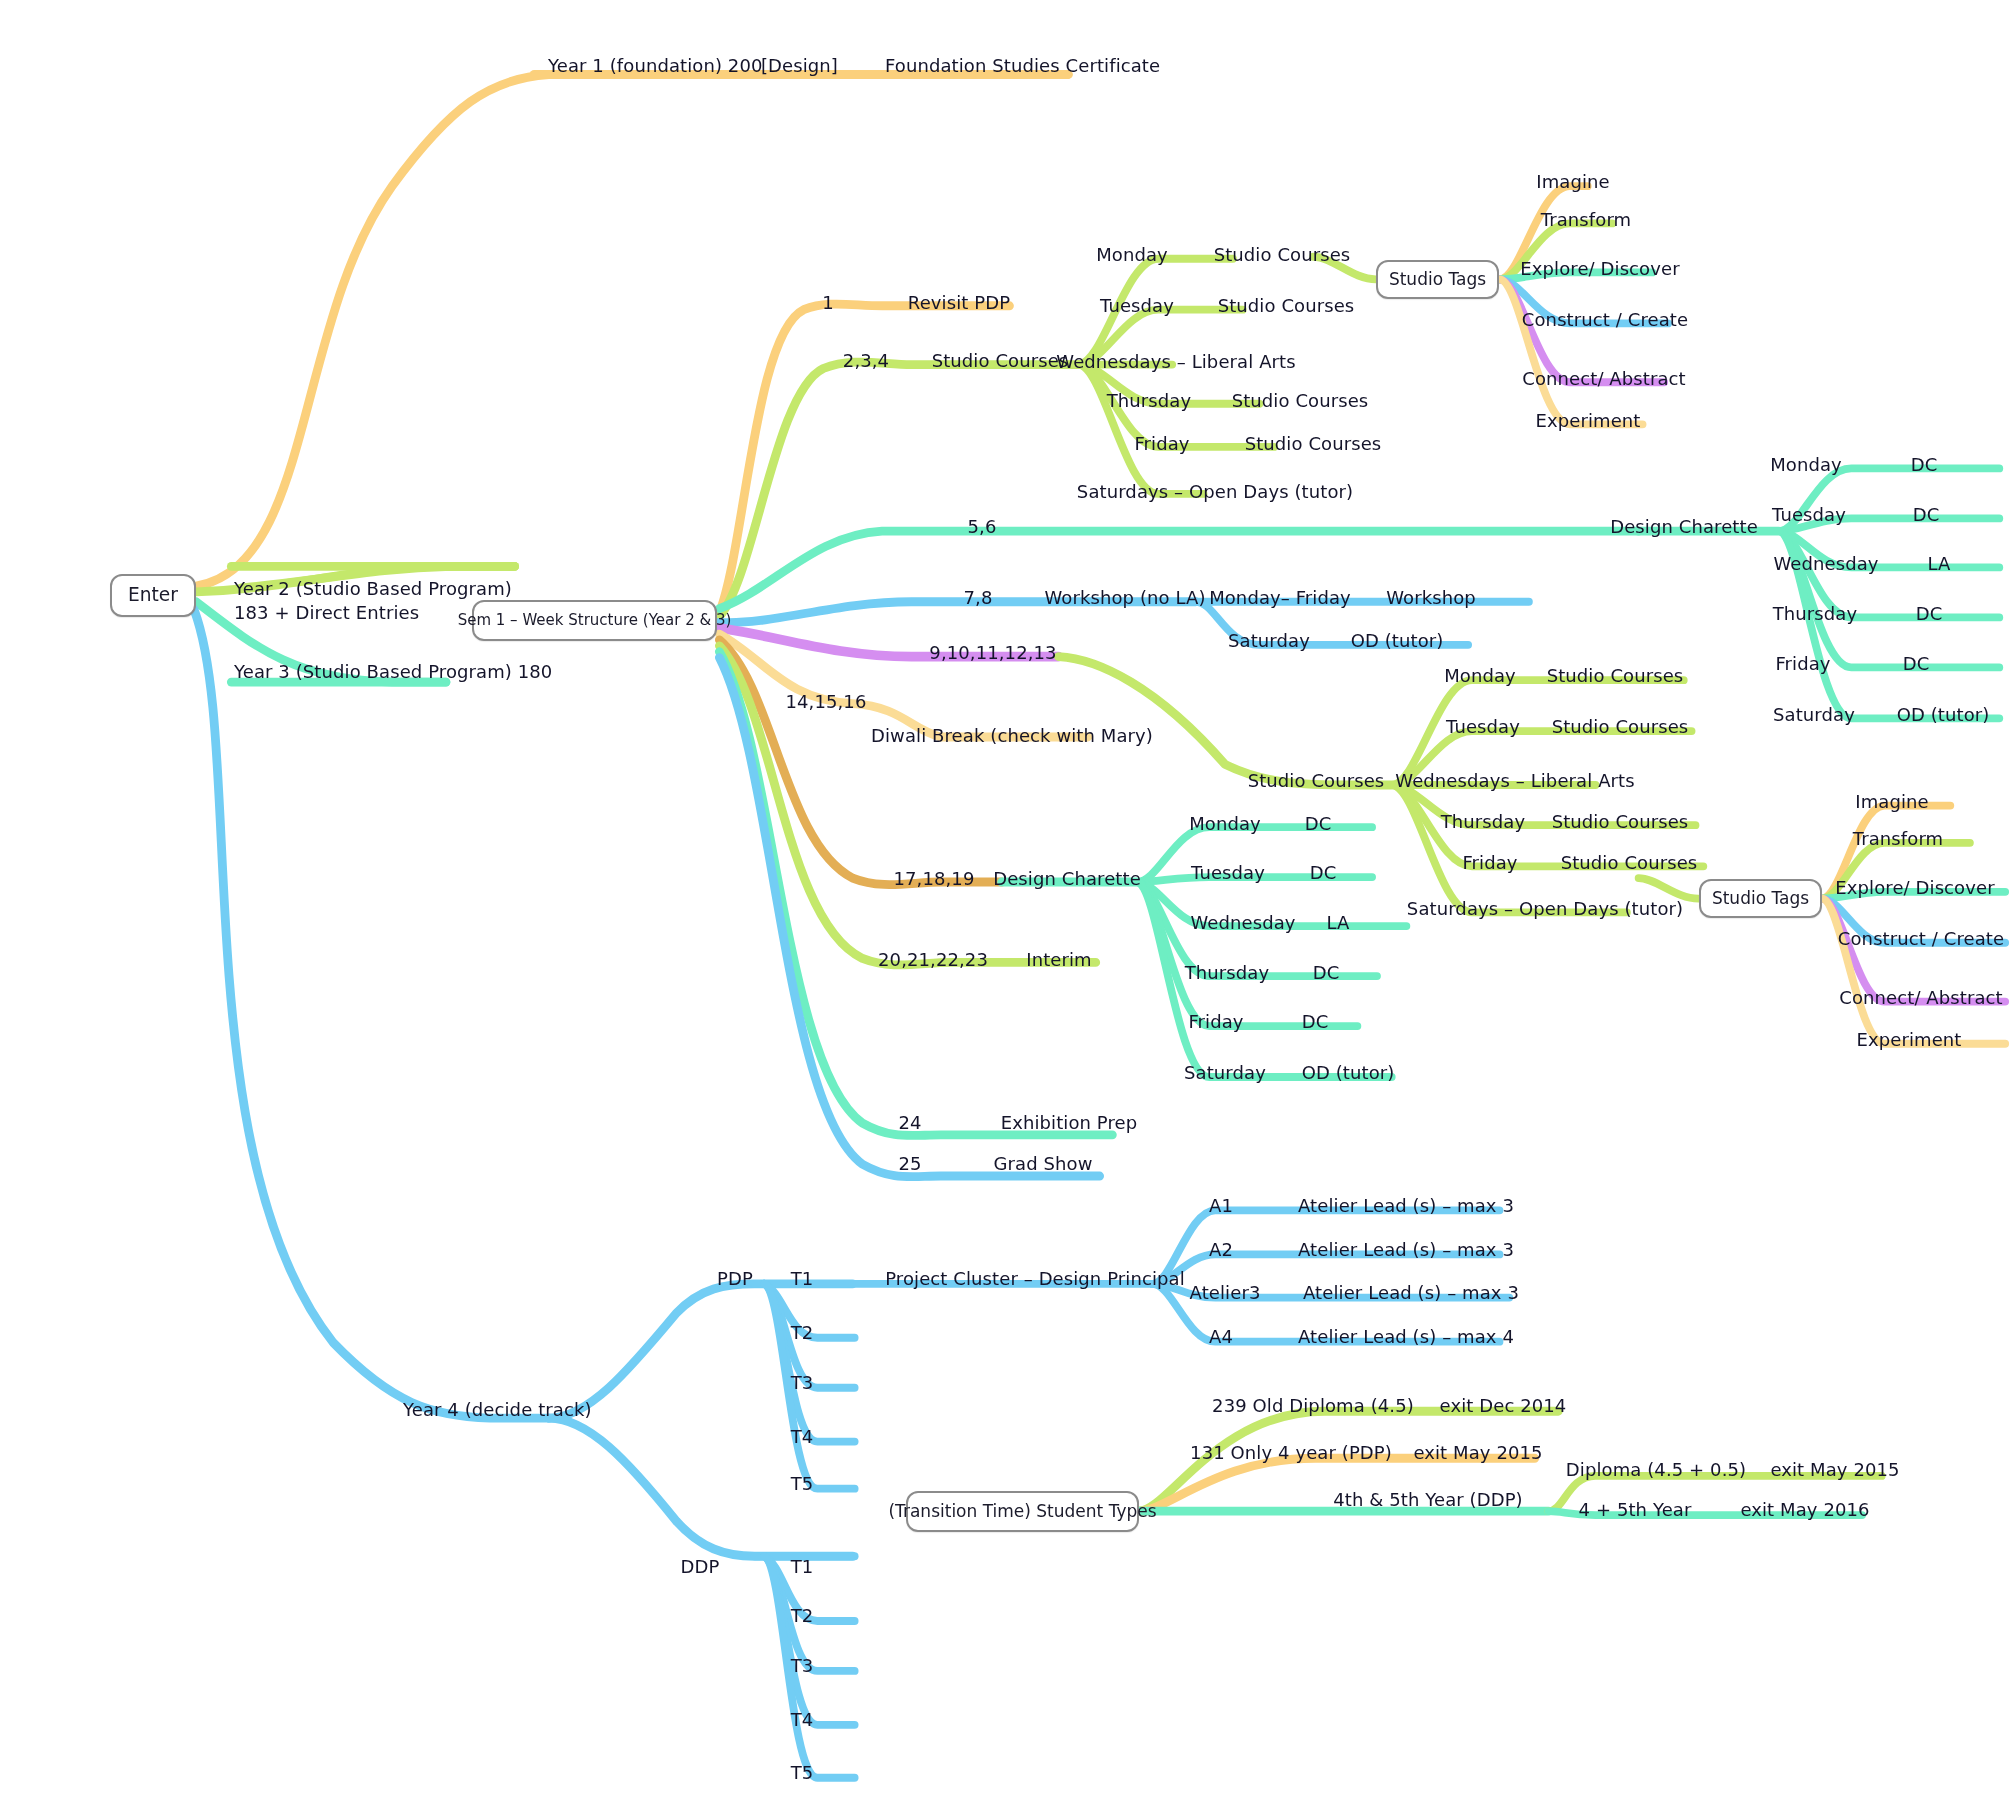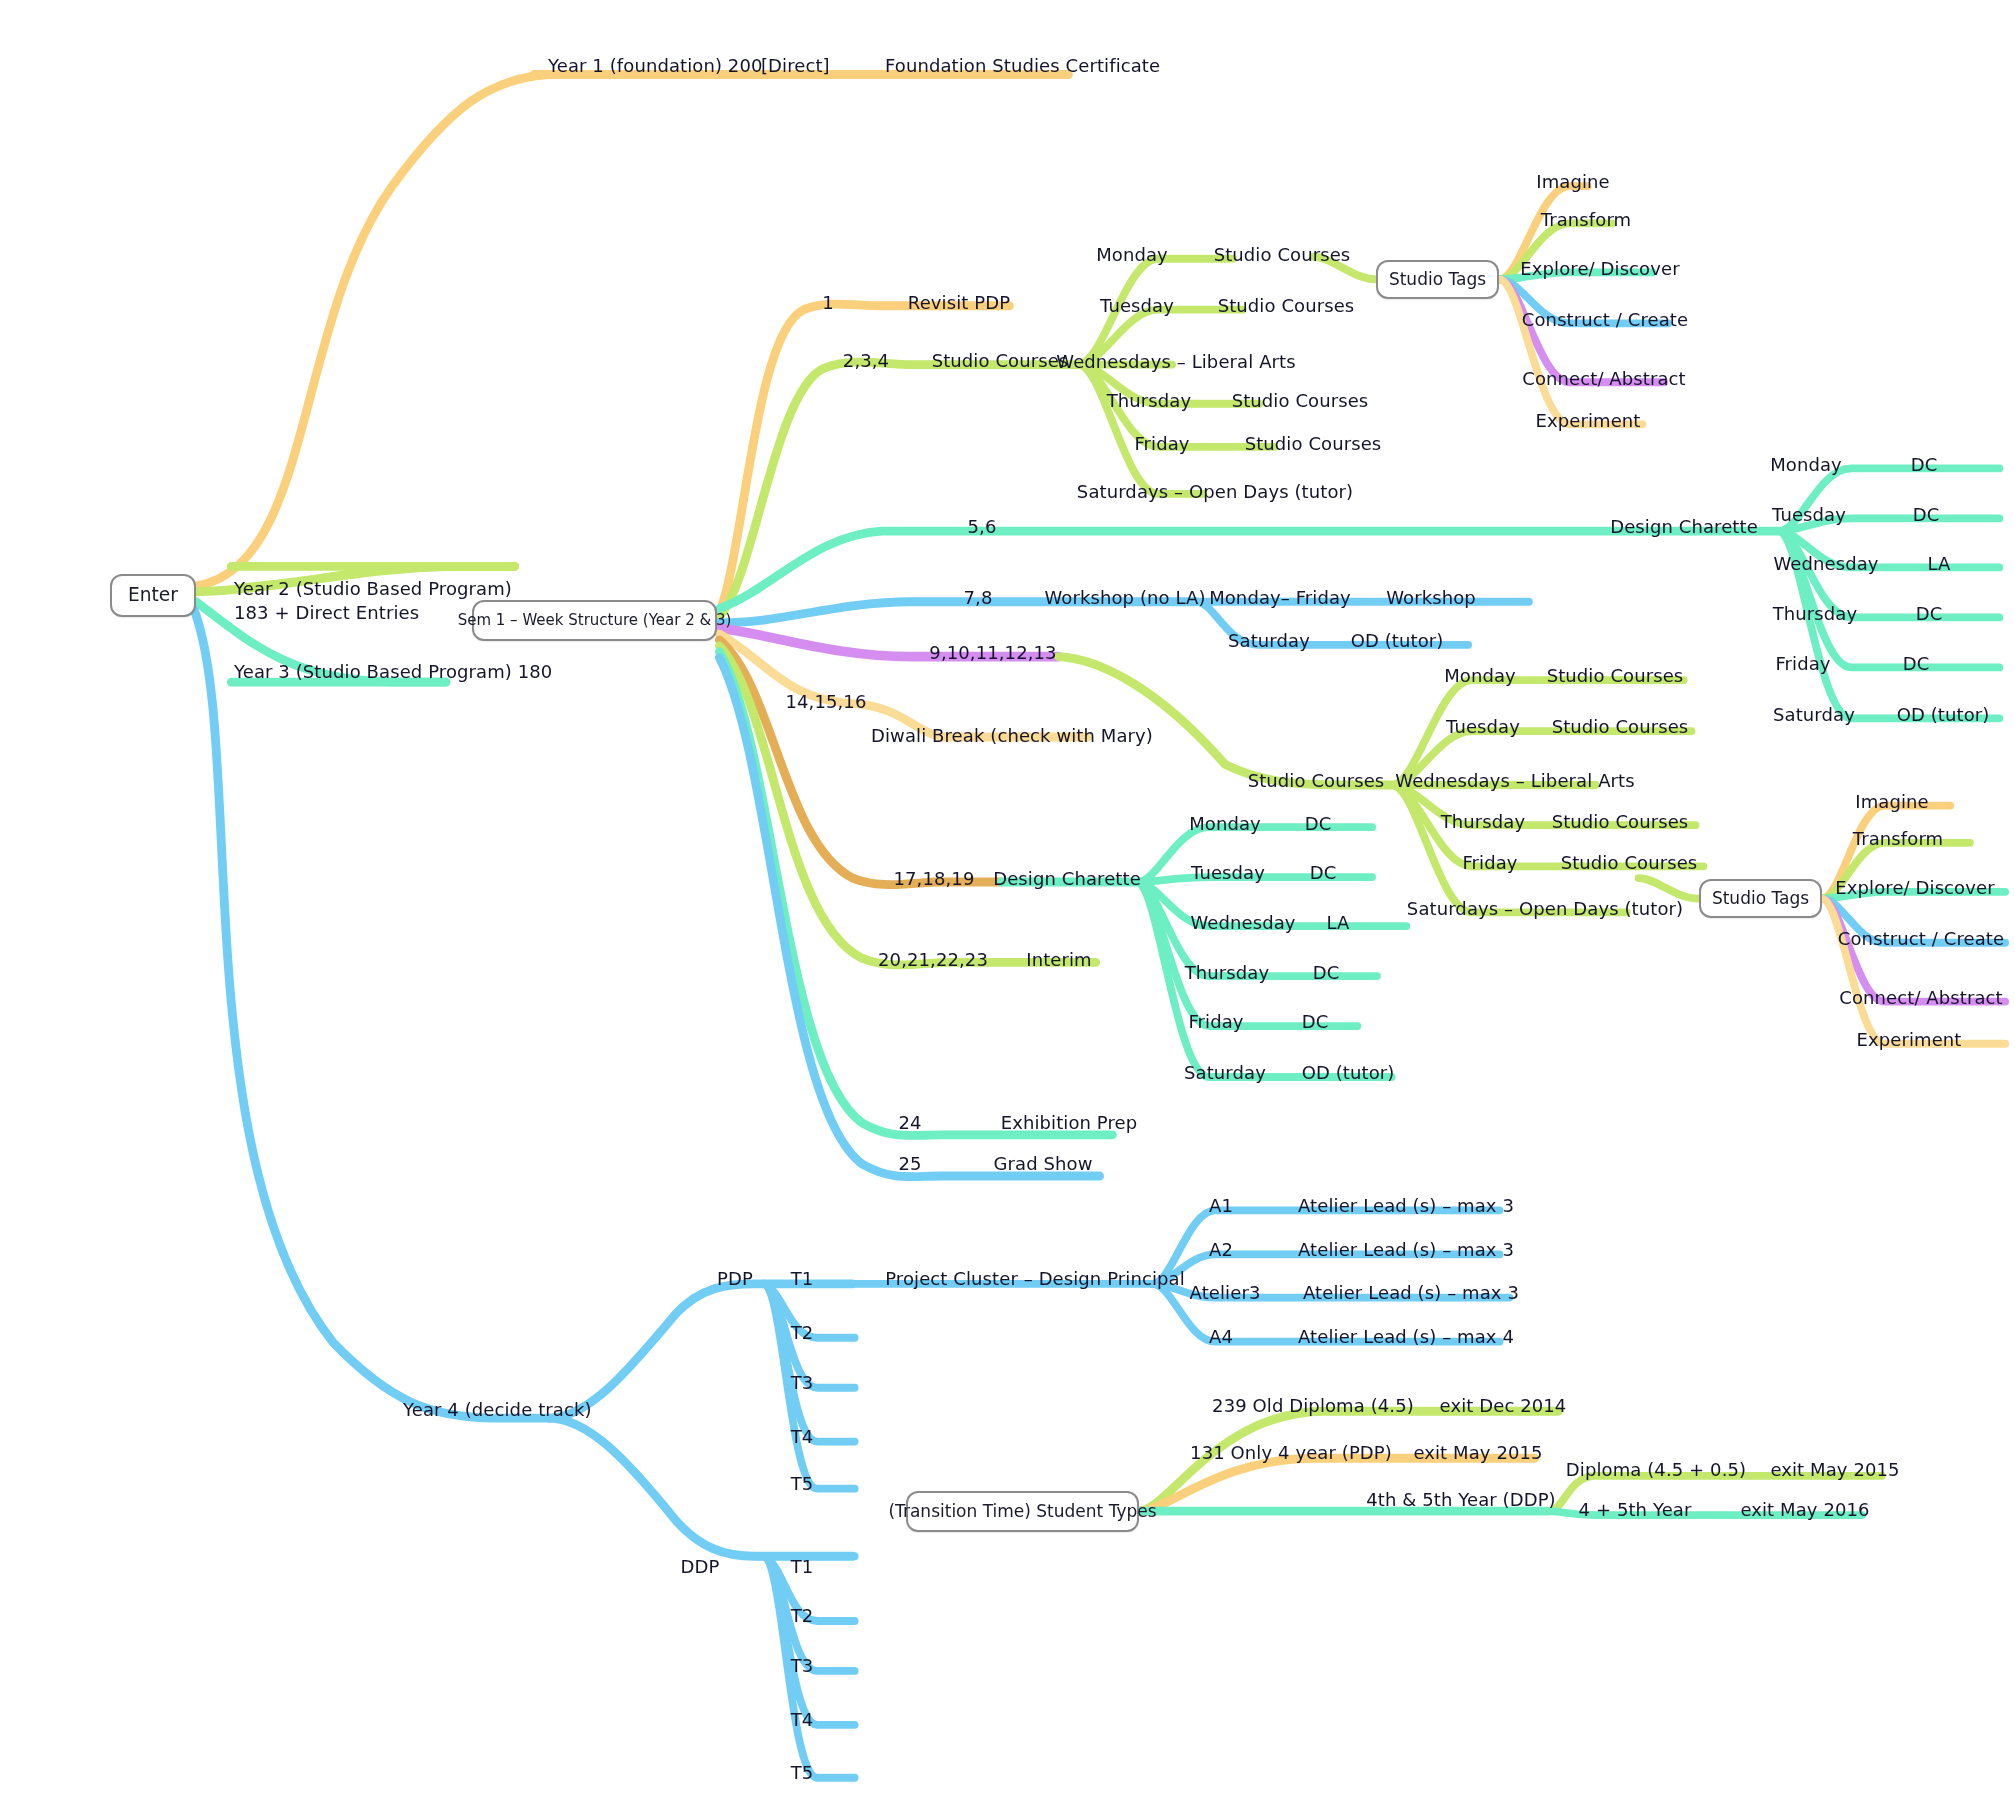--- a/index.html
+++ b/index.html
@@ -138,21 +138,21 @@
       <path d="M 1162 1542 L 1580 1542" stroke="#6eeec3" stroke-width="9" fill="none" stroke-linecap="round" stroke-linejoin="round"></path>
       <path d="M 1580 1542 C 1596 1542, 1600 1506, 1628 1506 L 1920 1506" stroke="#c4e86b" stroke-width="8" fill="none" stroke-linecap="round" stroke-linejoin="round"></path>
       <path d="M 1580 1542 C 1596 1542, 1600 1546, 1628 1546 L 1900 1546" stroke="#6eeec3" stroke-width="8" fill="none" stroke-linecap="round" stroke-linejoin="round"></path>
     </svg>
 
   <div class="node-box" style="left:110px; top:574px; width:86px; height:43px;">
     <span>Enter</span>
   </div>
 
   <div class="lbl" style="left:548px; top:57px;">Year 1 (foundation) 200</div>
-  <div class="lbl" style="left:761px; top:57px;">[Direct]</div>
+  <div class="lbl" style="left:761px; top:57px;">[Design]</div>
   <div class="lbl" style="left:885px; top:57px;">Foundation Studies Certificate</div>
 
   <div class="lbl" style="left:234px; top:545px; white-space:normal; width:294px; line-height:1.35;margin-top:32px;">
     <span>Year 2 (Studio Based Program) 183 + Direct Entries</span>
   </div>
 
   <div class="lbl" style="left:234px; top:663px;">Year 3 (Studio Based Program) 180</div>
 
   <div class="lbl" style="left:403px; top:1401px;">Year 4 (decide track)</div>
 
@@ -280,21 +280,21 @@
   <div class="lbl c" style="left:1221px; top:1328px;">A4</div>
   <div class="lbl c" style="left:1406px; top:1328px;">Atelier Lead (s) – max 4</div>
 
   <div class="node-box" style="left:906px; top:1491px; width:233px; height:41px; font-size:17px;">
     <span>(Transition Time) Student Types</span>
   </div>
   <div class="lbl c" style="left:1313px; top:1397px;">239 Old Diploma (4.5)</div>
   <div class="lbl c" style="left:1503px; top:1397px;">exit Dec 2014</div>
   <div class="lbl c" style="left:1291px; top:1444px;">131 Only 4 year (PDP)</div>
   <div class="lbl c" style="left:1478px; top:1444px;">exit May 2015</div>
-  <div class="lbl c" style="left:1461px; top:1491px;">4th &amp; 5th Year (DDP)</div>
+  <div class="lbl c" style="left:1428px; top:1491px;">4th &amp; 5th Year (DDP)</div>
 
   <div class="lbl c" style="left:1656px; top:1461px;text-align:center;">Diploma (4.5 + 0.5)</div>
   <div class="lbl c" style="left:1835px; top:1461px;">exit May 2015</div>
   <div class="lbl c" style="left:1635px; top:1501px;">4 + 5th Year</div>
   <div class="lbl c" style="left:1805px; top:1501px;">exit May 2016</div>
 
   <div class="lbl c" style="left:700px; top:1558px;">DDP</div>
   <div class="lbl c" style="left:802px; top:1558px;">T1</div>
   <div class="lbl c" style="left:802px; top:1607px;">T2</div>
   <div class="lbl c" style="left:802px; top:1657px;">T3</div>

